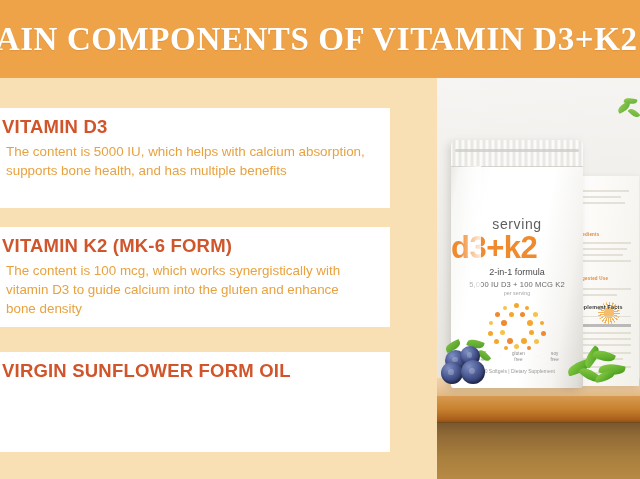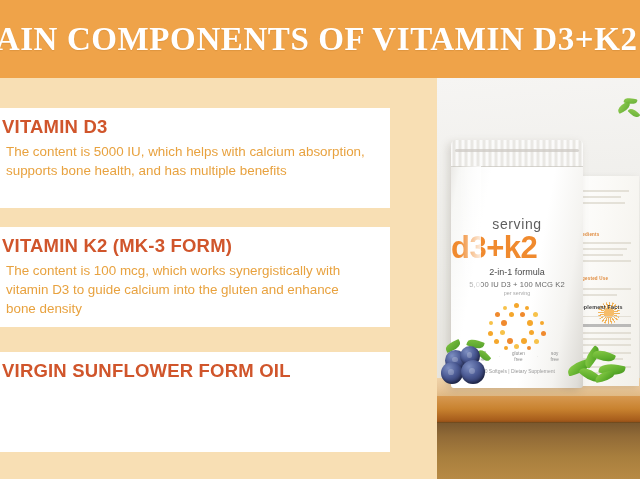--- a/index.html
+++ b/index.html
@@ -368,21 +368,21 @@
   </div>
 
   <div class="content-col">
 
     <div class="card card-1">
       <h2 class="card-heading">VITAMIN D3</h2>
       <p class="card-body">The content is 5000 IU, which helps with calcium absorption, supports bone health, and has multiple benefits</p>
     </div>
 
     <div class="card card-2">
-      <h2 class="card-heading">VITAMIN K2 (MK-3 FORM)</h2>
+      <h2 class="card-heading">VITAMIN K2 (MK-6 FORM)</h2>
       <p class="card-body">The content is 100 mcg, which works synergistically with vitamin D3 to guide calcium into the gluten and enhance bone density</p>
     </div>
 
     <div class="card card-3">
       <h2 class="card-heading">VIRGIN SUNFLOWER FORM OIL</h2>
     </div>
 
   </div>
 
   <div class="photo">

